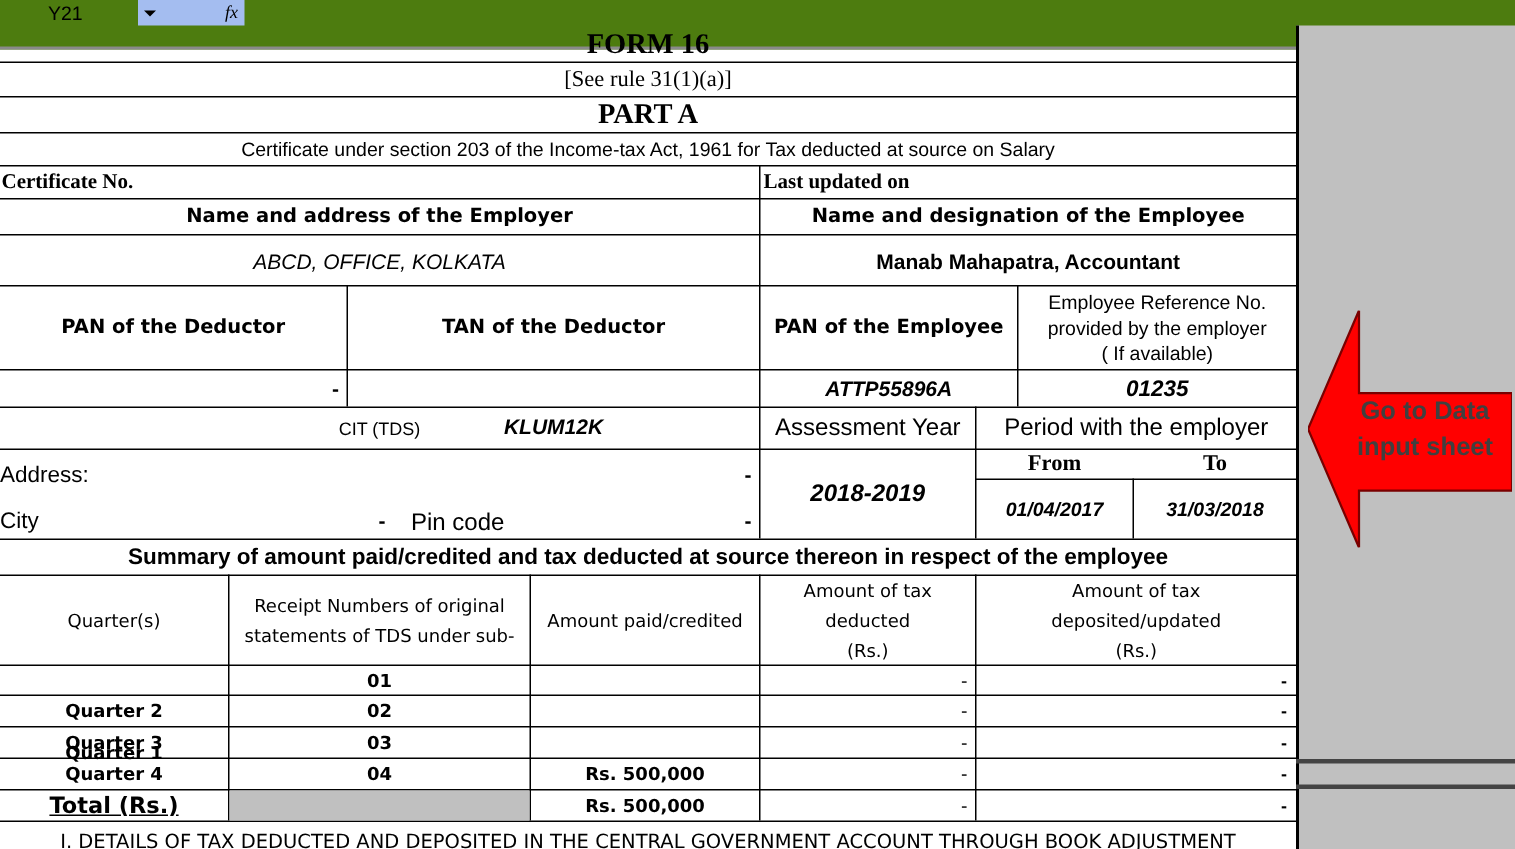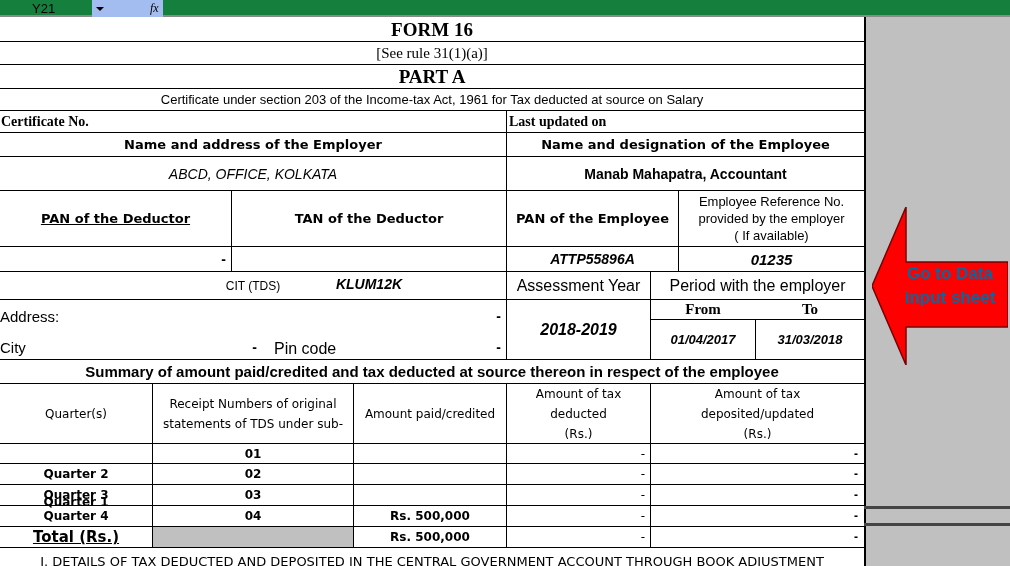--- a/index.html
+++ b/index.html
@@ -1,36 +1,36 @@
 <!DOCTYPE html>
 <html><head>
 <meta charset="utf-8">
 <style>
   html, body { margin:0; padding:0; }
   body { width:1010px; height:566px; overflow:hidden; background:#fff; position:relative; font-family:"Liberation Sans", sans-serif; color:#000; }
-  .formula-bar { position:absolute; left:0; top:0; width:1010px; height:17px; background:#15803d; border-bottom:2px solid #8a8a8a; box-sizing:border-box; }
+  .formula-bar { position:absolute; left:0; top:0; width:1010px; height:33px; background:#4d7c0f; border-bottom:2px solid #8a8a8a; box-sizing:border-box; }
   .namebox { position:absolute; left:0; top:0; width:92px; height:17px; font-size:13px; line-height:17px; padding-left:32px; box-sizing:border-box; }
   .nb-drop { position:absolute; left:92px; top:0; width:71px; height:17px; background:#a4bdf0; }
   .nb-drop .arrow { position:absolute; left:4px; top:7px; width:0; height:0; border-left:4px solid transparent; border-right:4px solid transparent; border-top:4px solid #000; }
   .nb-drop .fx { position:absolute; left:58px; top:0; font-family:"Liberation Serif", serif; font-style:italic; font-size:12px; line-height:16px; }
   .sheet { position:absolute; left:0; top:17px; width:864px; height:549px; }
   .gray { position:absolute; left:864px; top:17px; width:146px; height:549px; background:#c0c0c0; border-left:2px solid #000; box-sizing:border-box; }
   .sel { position:absolute; left:864px; top:506px; width:146px; height:20px; border-top:3px solid #444; border-bottom:3px solid #444; box-sizing:border-box; }
   .cell { position:absolute; box-sizing:border-box; display:flex; align-items:center; justify-content:center; text-align:center; white-space:nowrap; overflow:hidden; }
   .hl { position:absolute; height:1px; background:#000; }
   .vl { position:absolute; width:1px; background:#000; }
   .serif { font-family:"Liberation Serif", serif; }
   .calb { font-family:"DejaVu Sans", sans-serif; font-weight:bold; }
   .cal { font-family:"DejaVu Sans", sans-serif; }
   .b { font-weight:bold; }
   .i { font-style:italic; }
   .left { justify-content:flex-start; }
   .right { justify-content:flex-end; }
   .arrow-wrap { position:absolute; left:872px; top:207px; width:136px; height:158px; }
-  .arrow-text { position:absolute; left:20px; top:55px; width:116px; text-align:center; color:#0369a1; font-weight:bold; font-size:17px; line-height:24px; font-family:"Liberation Sans", sans-serif; }
+  .arrow-text { position:absolute; left:20px; top:55px; width:116px; text-align:center; color:#404040; font-weight:bold; font-size:17px; line-height:24px; font-family:"Liberation Sans", sans-serif; }
 </style>
 </head>
 <body>
 
 <div class="formula-bar">
   <div class="namebox">Y21</div>
   <div class="nb-drop">
     <span class="arrow"></span>
     <span class="fx">fx</span>
   </div>
@@ -79,21 +79,21 @@
 
   <div class="cell serif b left" style="left:1px;top:94px;width:500px;height:21px;font-size:14px;">Certificate No.</div>
   <div class="cell serif b left" style="left:509px;top:94px;width:350px;height:21px;font-size:14px;">Last updated on</div>
 
   <div class="cell calb" style="left:0;top:116px;width:506px;height:23px;font-size:13px;">Name and address of the Employer</div>
   <div class="cell calb" style="left:507px;top:116px;width:357px;height:23px;font-size:13px;">Name and designation of the Employee</div>
 
   <div class="cell i" style="left:0;top:140px;width:506px;height:33px;font-size:14px;">ABCD, OFFICE, KOLKATA</div>
   <div class="cell b" style="left:507px;top:140px;width:357px;height:33px;font-size:14px;">Manab Mahapatra, Accountant</div>
 
-  <div class="cell calb" style="left:0;top:174px;width:231px;height:55px;font-size:13px;text-decoration:underline;">PAN of the Deductor</div>
+  <div class="cell calb" style="left:0;top:174px;width:231px;height:55px;font-size:13px;">PAN of the Deductor</div>
   <div class="cell calb" style="left:232px;top:174px;width:274px;height:55px;font-size:13px;">TAN of the Deductor</div>
   <div class="cell calb" style="left:507px;top:174px;width:171px;height:55px;font-size:13px;">PAN of the Employee</div>
   <div class="cell" style="left:679px;top:174px;width:185px;height:55px;flex-direction:column;font-size:13px;line-height:17px;">
     <span>Employee Reference No.</span>
     <span>provided by the employer</span>
     <span>( If available)</span>
   </div>
 
   <div class="cell b right" style="left:0;top:230px;width:226px;height:24px;font-size:14px;">-</div>
   <div class="cell b i" style="left:232px;top:230px;width:274px;height:24px;font-size:14px;margin-top:25px;">KLUM12K</div>

